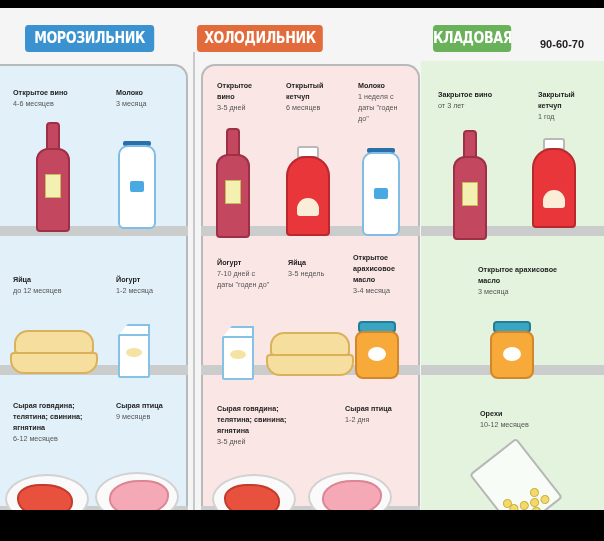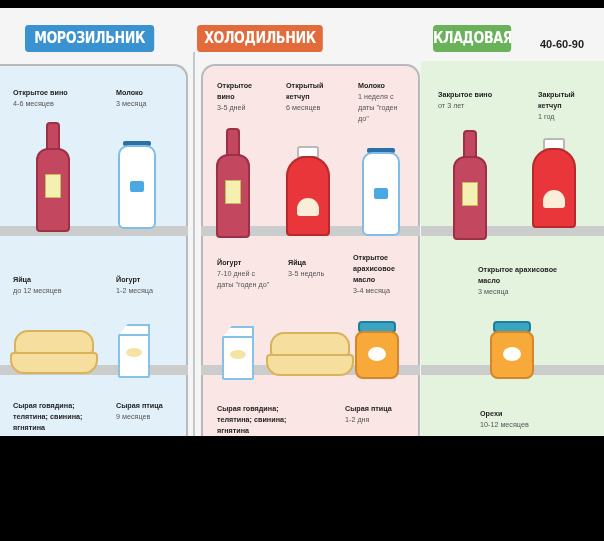--- a/index.html
+++ b/index.html
@@ -1,18 +1,18 @@
 <!DOCTYPE html>
 <html><head>
 <meta charset="utf-8">
 <style>
   * { box-sizing: border-box; margin: 0; padding: 0; }
   html, body { width: 604px; height: 541px; overflow: hidden; background: #000; }
   body { position: relative; font-family: "Liberation Sans", sans-serif; }
-  .canvas { position: absolute; left: 0; top: 8px; width: 604px; height: 428px; background: #f4f5f4; overflow: hidden; }
+  .canvas { position: absolute; left: 0; top: 8px; width: 604px; height: 502px; background: #f4f5f4; overflow: hidden; }
   .tag { position: absolute; top: 17px; height: 27px; border-radius: 4px; color: #fff; font-weight: bold; font-size: 15px; line-height: 27px; text-align: center; letter-spacing: -0.5px; transform: scaleX(0.85); transform-origin: left center; font-family: "DejaVu Sans", sans-serif; }
   .tag-blue { left: 25px; width: 152px; background: #3a93d0; }
   .tag-orange { left: 197px; width: 148px; background: #e36a3a; }
   .tag-green { left: 433px; width: 92px; background: #6ab25a; }
   .brand { position: absolute; left: 540px; top: 30px; font-size: 11px; font-weight: bold; color: #222; }
   .panel { position: absolute; top: 56px; bottom: 0; border: 2px solid #b7b9ba; border-bottom: none; border-radius: 14px 14px 0 0; }
   .p-freezer { left: 0; width: 188px; background: #e2f0f9; border-left: none; border-radius: 0 14px 0 0; }
   .p-fridge { left: 201px; width: 219px; background: #fbe6e6; }
   .p-pantry { left: 421px; width: 183px; top: 53px; background: #e3f3de; border: none; border-radius: 0; }
   .divider { position: absolute; top: 44px; bottom: 0; width: 2px; background: #c6c8c9; }
@@ -51,21 +51,21 @@
   .bag .nut { position: absolute; width: 9px; height: 9px; border-radius: 50%; background: #f2d96a; border: 1px solid #c9ad3b; }
 </style>
 </head>
 <body>
 
 <div class="canvas">
 
   <div class="tag tag-blue">МОРОЗИЛЬНИК</div>
   <div class="tag tag-orange">ХОЛОДИЛЬНИК</div>
   <div class="tag tag-green">КЛАДОВАЯ</div>
-  <div class="brand">40-60-90</div>
+  <div class="brand">90-60-70</div>
 
   <div class="divider" style="left:193px"></div>
 
   <div class="panel p-freezer"></div>
 
   <div class="panel p-fridge"></div>
 
   <div class="panel p-pantry"></div>
 
   <div class="shelf" style="left:0;width:188px;top:218px"></div>

